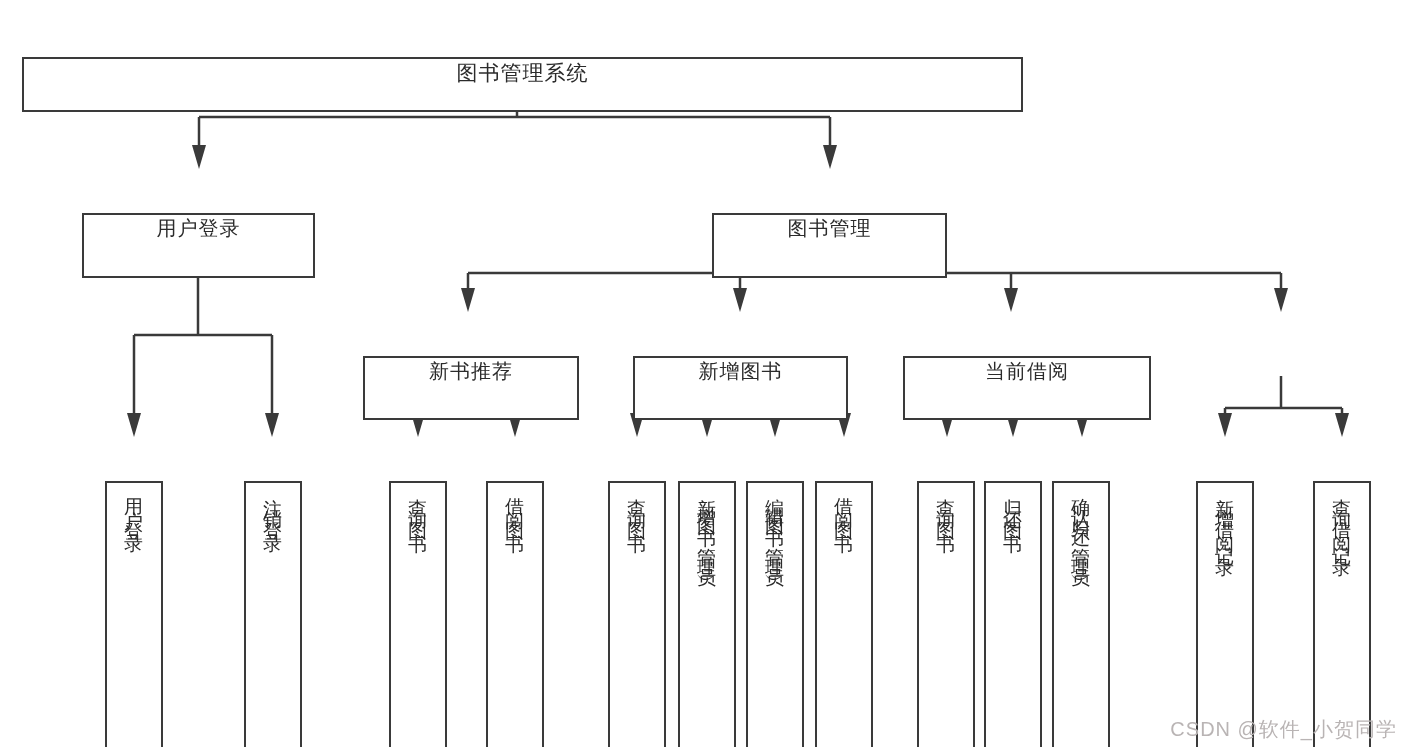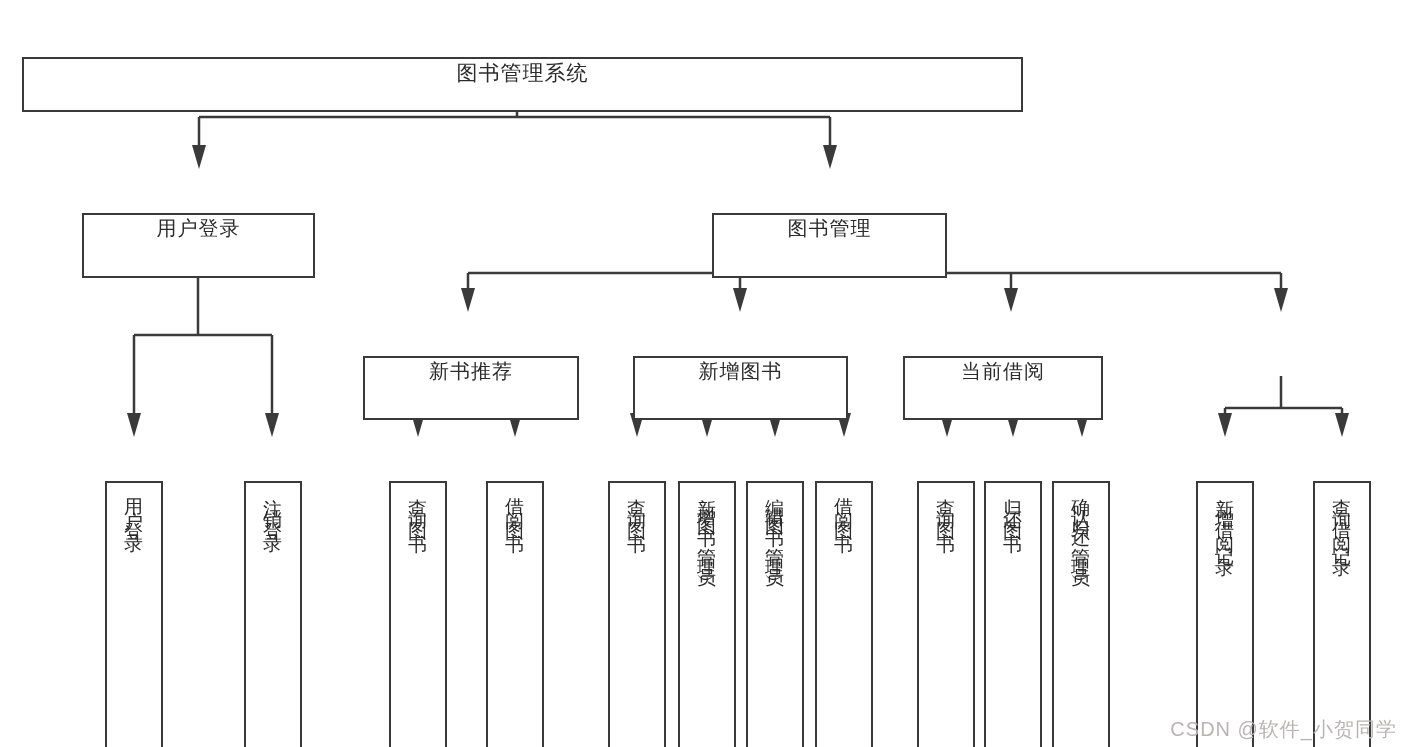--- a/index.html
+++ b/index.html
@@ -138,21 +138,21 @@
   <div class="node h" style="left:363px;top:312px;width:216px;height:64px">
     <span>新书推荐</span>
   </div>
 
   <div class="node h" style="left:712px;top:169px;width:235px;height:65px">
     <span>图书管理</span>
   </div>
   <div class="node h" style="left:633px;top:312px;width:215px;height:64px">
     <span>新增图书</span>
   </div>
-  <div class="node h" style="left:903px;top:312px;width:200px;height:64px">
+  <div class="node h" style="left:903px;top:312px;width:248px;height:64px">
     <span>当前借阅</span>
   </div>
 
   <div class="node v" style="left:105px">
     <span>用户登录</span>
   </div>
   <div class="node v" style="left:244px">
     <span>注销登录</span>
   </div>
 

